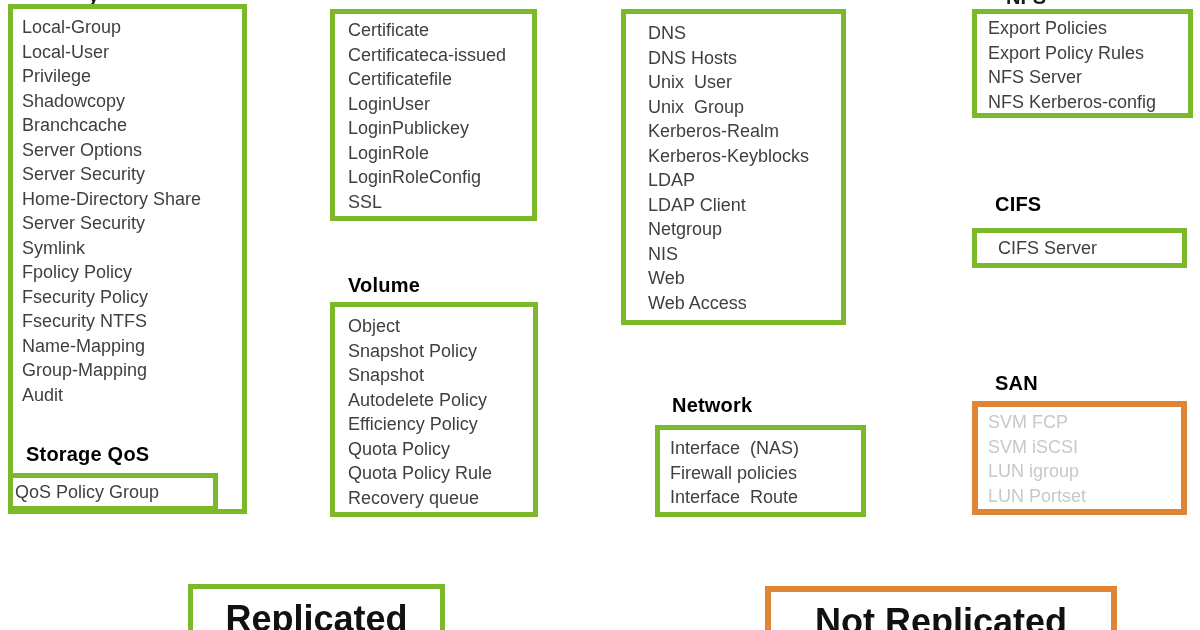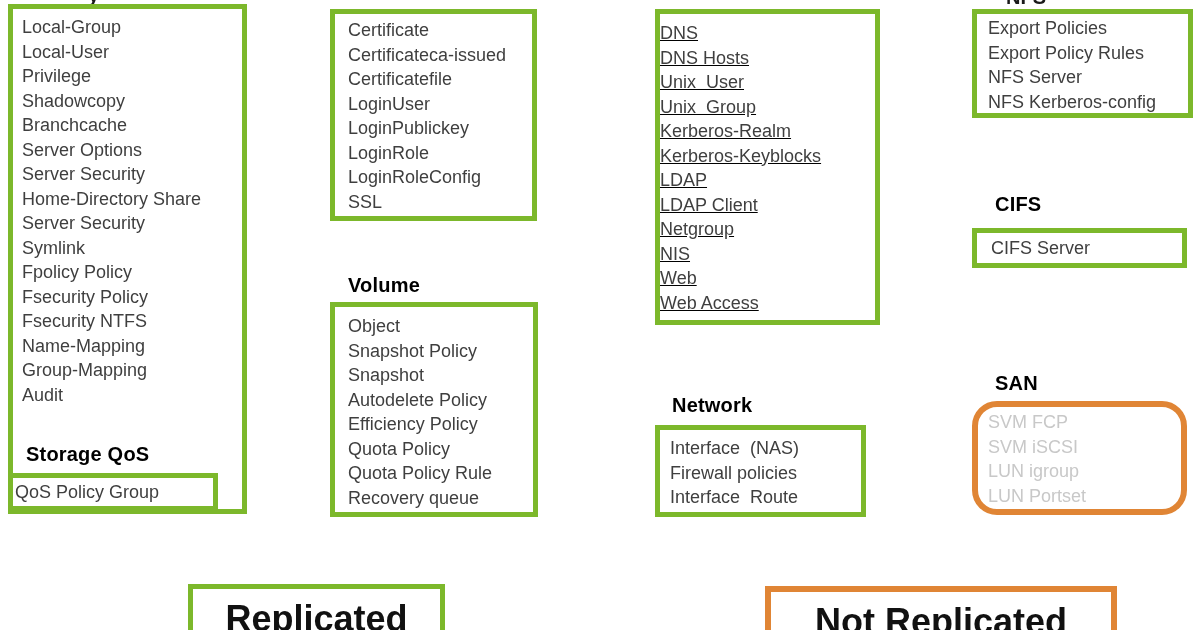--- a/index.html
+++ b/index.html
@@ -115,21 +115,21 @@
       <div class="item">Object</div>
       <div class="item">Snapshot Policy</div>
       <div class="item">Snapshot</div>
       <div class="item">Autodelete Policy</div>
       <div class="item">Efficiency Policy</div>
       <div class="item">Quota Policy</div>
       <div class="item">Quota Policy Rule</div>
       <div class="item">Recovery queue</div>
     </div>
 
-  <div class="box" style="left:655px; top:9px; width:225px; height:316px; padding:7px 4px 0 0;text-decoration:underline;">
+  <div class="box" style="left:621px; top:9px; width:225px; height:316px; padding:7px 4px 0 22px;">
       <div class="item">DNS</div>
       <div class="item">DNS Hosts</div>
       <div class="item">Unix  User</div>
       <div class="item">Unix  Group</div>
       <div class="item">Kerberos-Realm</div>
       <div class="item">Kerberos-Keyblocks</div>
       <div class="item">LDAP</div>
       <div class="item">LDAP Client</div>
       <div class="item">Netgroup</div>
       <div class="item">NIS</div>
@@ -151,27 +151,27 @@
 
   <div class="box" style="left:972px; top:9px; width:221px; height:109px; padding:2px 2px 0 11px;">
       <div class="item">Export Policies</div>
       <div class="item">Export Policy Rules</div>
       <div class="item">NFS Server</div>
       <div class="item">NFS Kerberos-config</div>
     </div>
 
   <div class="hdr" style="left:995px; top:193px;">CIFS</div>
 
-  <div class="box single" style="left:972px; top:228px; width:215px; height:40px; padding-left:14px;">
+  <div class="box single" style="left:972px; top:228px; width:215px; height:40px; padding-left:21px;">
       <div class="item">CIFS Server</div>
     </div>
 
   <div class="hdr" style="left:995px; top:372px;">SAN</div>
 
-  <div class="box orange disabled" style="left:972px; top:401px; width:215px; height:114px; padding:3px 2px 0 10px;border-radius:25px;">
+  <div class="box orange disabled" style="left:972px; top:401px; width:215px; height:114px; padding:3px 2px 0 10px;">
       <div class="item">SVM FCP</div>
       <div class="item">SVM iSCSI</div>
       <div class="item">LUN igroup</div>
       <div class="item">LUN Portset</div>
     </div>
 
   <div class="legend green" style="left:188px; top:584px; width:257px; height:70px;">
     <span>Replicated</span>
   </div>
 

